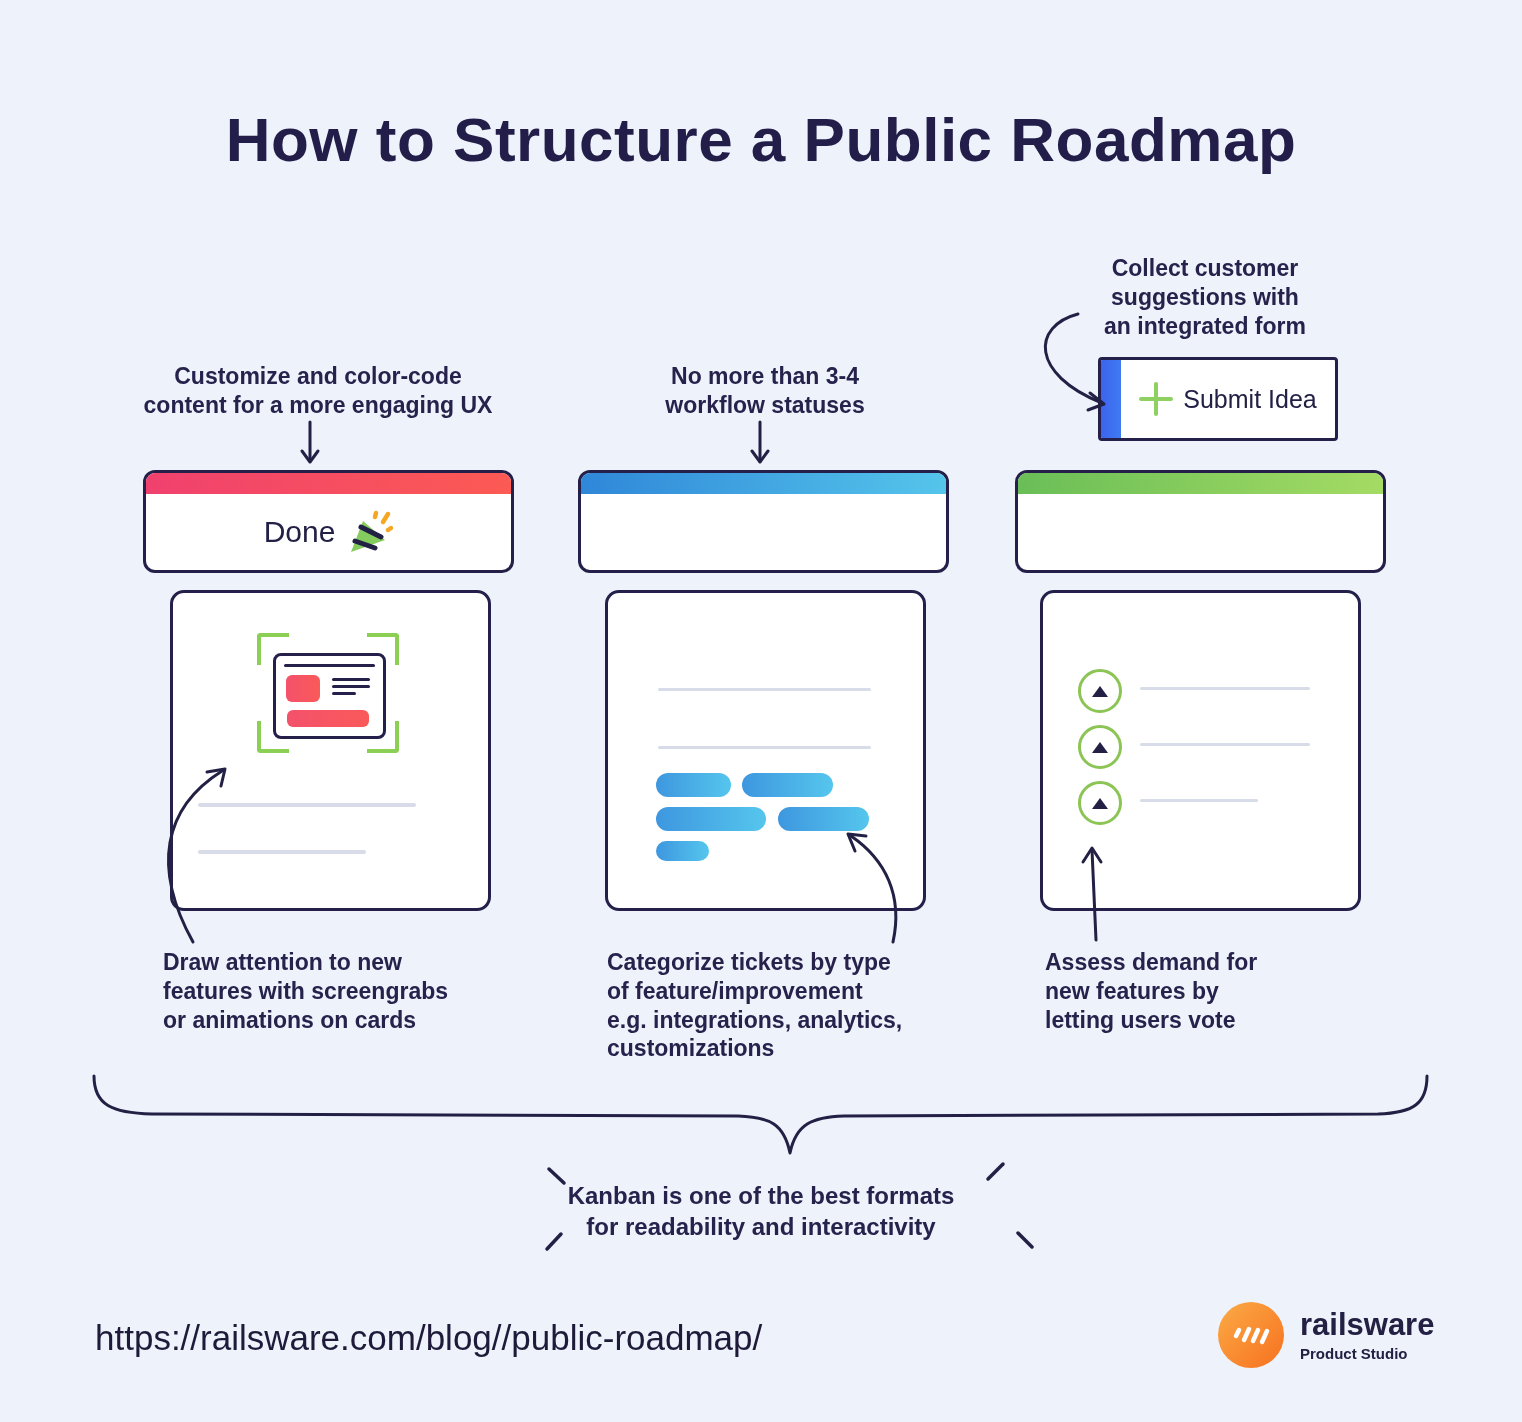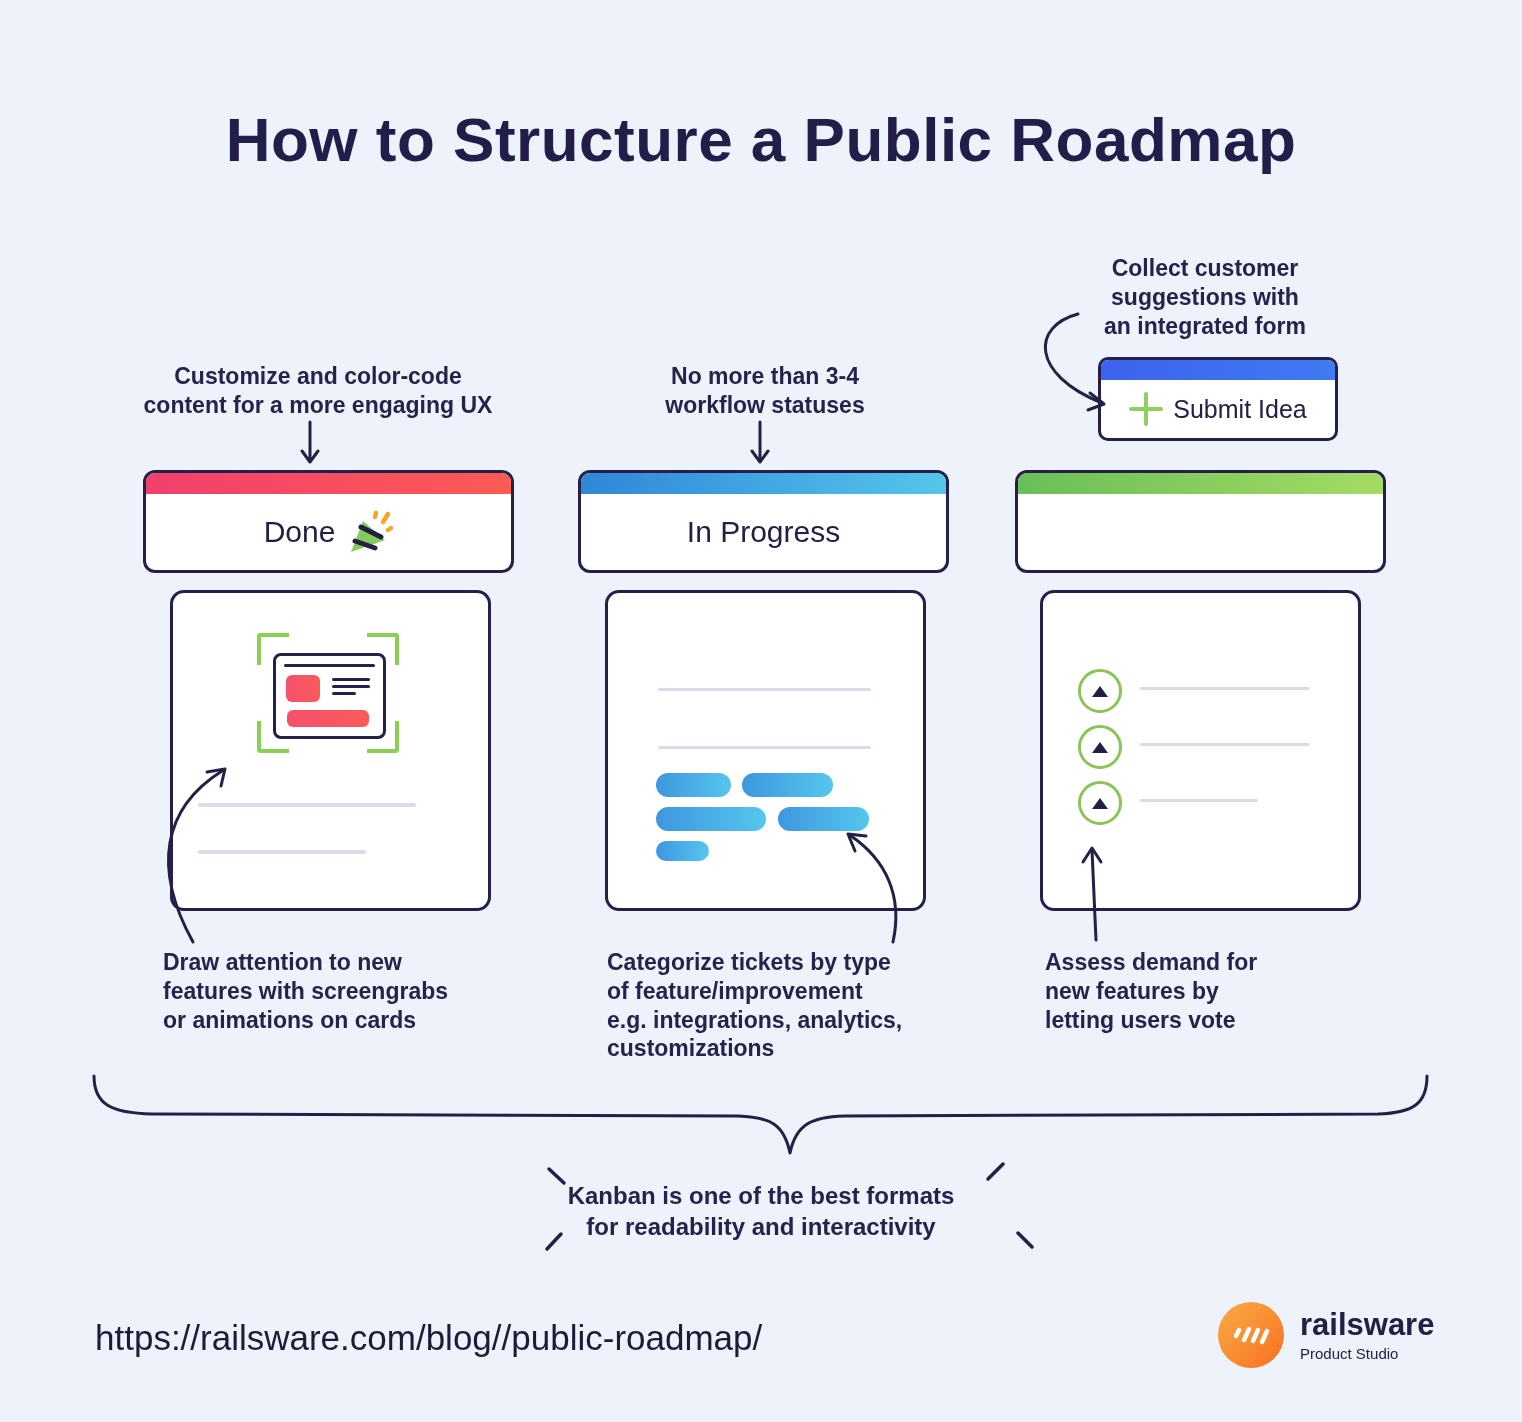--- a/index.html
+++ b/index.html
@@ -24,21 +24,21 @@
   .col-header .lbl{flex:1;display:flex;align-items:center;justify-content:center;
                    font-size:30px;font-weight:500;color:#232045;gap:12px;}
   .hdr-done{left:143px;}
   .hdr-done .bar{background:linear-gradient(90deg,#F0416E,#FC5A54);}
   .hdr-progress{left:578px;}
   .hdr-progress .bar{background:linear-gradient(90deg,#2F87D8,#55C5EB);}
   .hdr-planned{left:1015px;}
   .hdr-planned .bar{background:linear-gradient(90deg,#6ABE57,#A4DB64);}
 
   .submit-btn{position:absolute;left:1098px;top:357px;width:234px;height:78px;background:#fff;
-              border:3px solid #24204A;border-radius:10px;overflow:hidden;display:flex;flex-direction:column;}
+              border:3px solid #24204A;border-radius:4px;overflow:hidden;display:flex;flex-direction:row;}
   .submit-btn .bar{flex:0 0 20px;background:linear-gradient(90deg,#3D63EE,#3F7BF2);}
   .submit-btn .lbl{flex:1;display:flex;align-items:center;justify-content:center;gap:10px;
                    font-size:25px;font-weight:500;color:#232045;}
   .plus{position:relative;width:34px;height:34px;flex:0 0 34px;}
   .plus::before,.plus::after{content:"";position:absolute;background:#8ED160;border-radius:2px;}
   .plus::before{left:0;top:15px;width:34px;height:4px;}
   .plus::after{left:15px;top:0;width:4px;height:34px;}
 
   .card{position:absolute;top:590px;width:315px;height:315px;background:#fff;
         border:3px solid #24204A;border-radius:14px;}
@@ -76,21 +76,21 @@
              border-bottom:11px solid #232045;}
 
   .kanban-note{position:absolute;left:461px;top:1180px;width:600px;text-align:center;
                font-size:24px;font-weight:700;line-height:1.3;white-space:pre-line;color:#26224C;}
 
   .footer-url{position:absolute;left:95px;top:1318px;font-size:35px;font-weight:400;color:#1E1B3A;}
   .logo{position:absolute;left:1218px;top:1302px;display:flex;align-items:center;gap:16px;}
   .logo-circle{width:66px;height:66px;border-radius:50%;background:linear-gradient(135deg,#FBAB46,#F7701F);
                display:flex;align-items:center;justify-content:center;}
   .logo-text .name{font-size:31px;font-weight:700;color:#242043;line-height:1.1;}
-  .logo-text .tag{font-size:15px;font-weight:400;color:#242043;margin-top:3px;}
+  .logo-text .tag{font-size:15px;font-weight:700;color:#242043;margin-top:3px;}
 
   svg.overlay{position:absolute;left:0;top:0;pointer-events:none;}
 </style>
 </head>
 <body>
 
 <div id="canvas">
 
   <div class="title">How to Structure a Public Roadmap</div>
 
@@ -120,23 +120,20 @@
         <line x1="14" y1="17" x2="34" y2="27" stroke="#232045" stroke-width="5" stroke-linecap="round"></line>
         <line x1="36" y1="12" x2="41" y2="4" stroke="#F5A623" stroke-width="4.5" stroke-linecap="round"></line>
         <line x1="41" y1="20" x2="44" y2="18" stroke="#F5A623" stroke-width="4.5" stroke-linecap="round"></line>
         <line x1="28" y1="7" x2="29" y2="3" stroke="#F5A623" stroke-width="4.5" stroke-linecap="round"></line>
       </svg>
     </div>
   </div>
 
   <div class="col-header hdr-progress">
     <div class="bar"></div>
-    <div class="lbl">
-        <span>In Progress</span>
-      </div>
   </div>
 
   <div class="col-header hdr-planned">
     <div class="bar"></div>
   </div>
 
   <div class="card card-done">
     <div class="frame">
       <span class="c tl"></span>
         <span class="c tr"></span>

